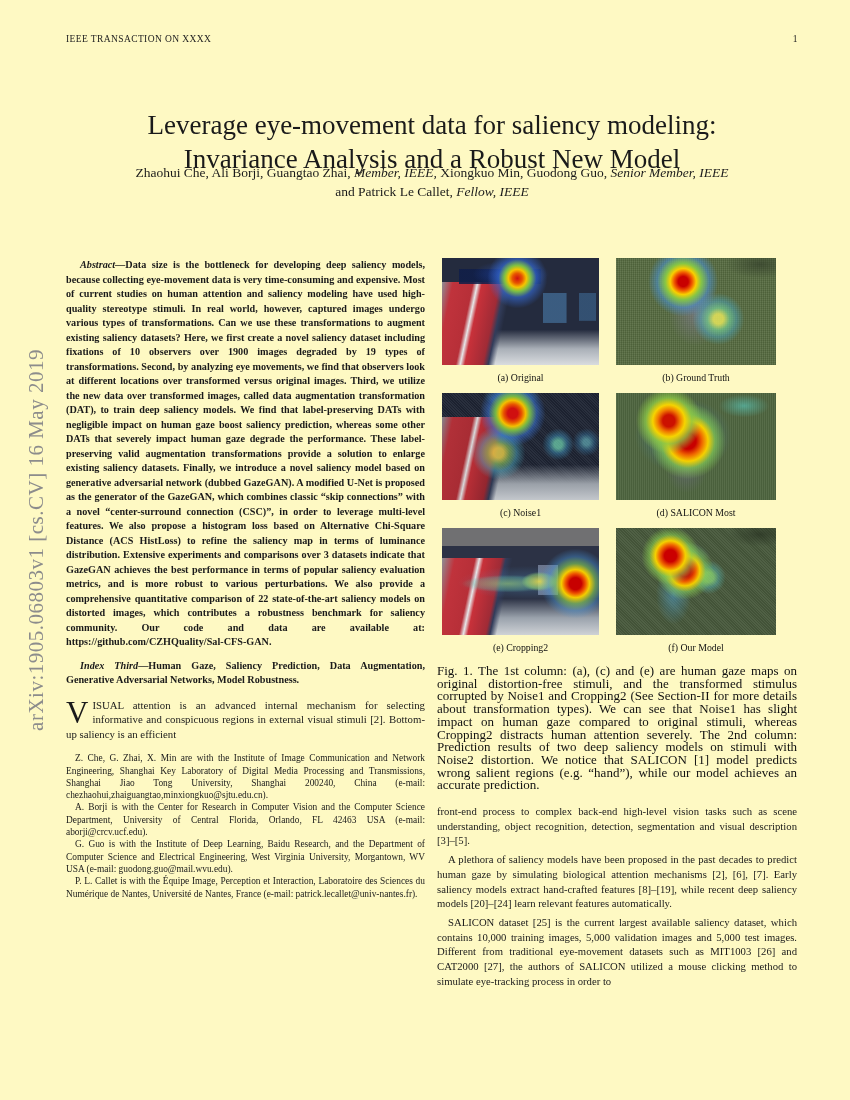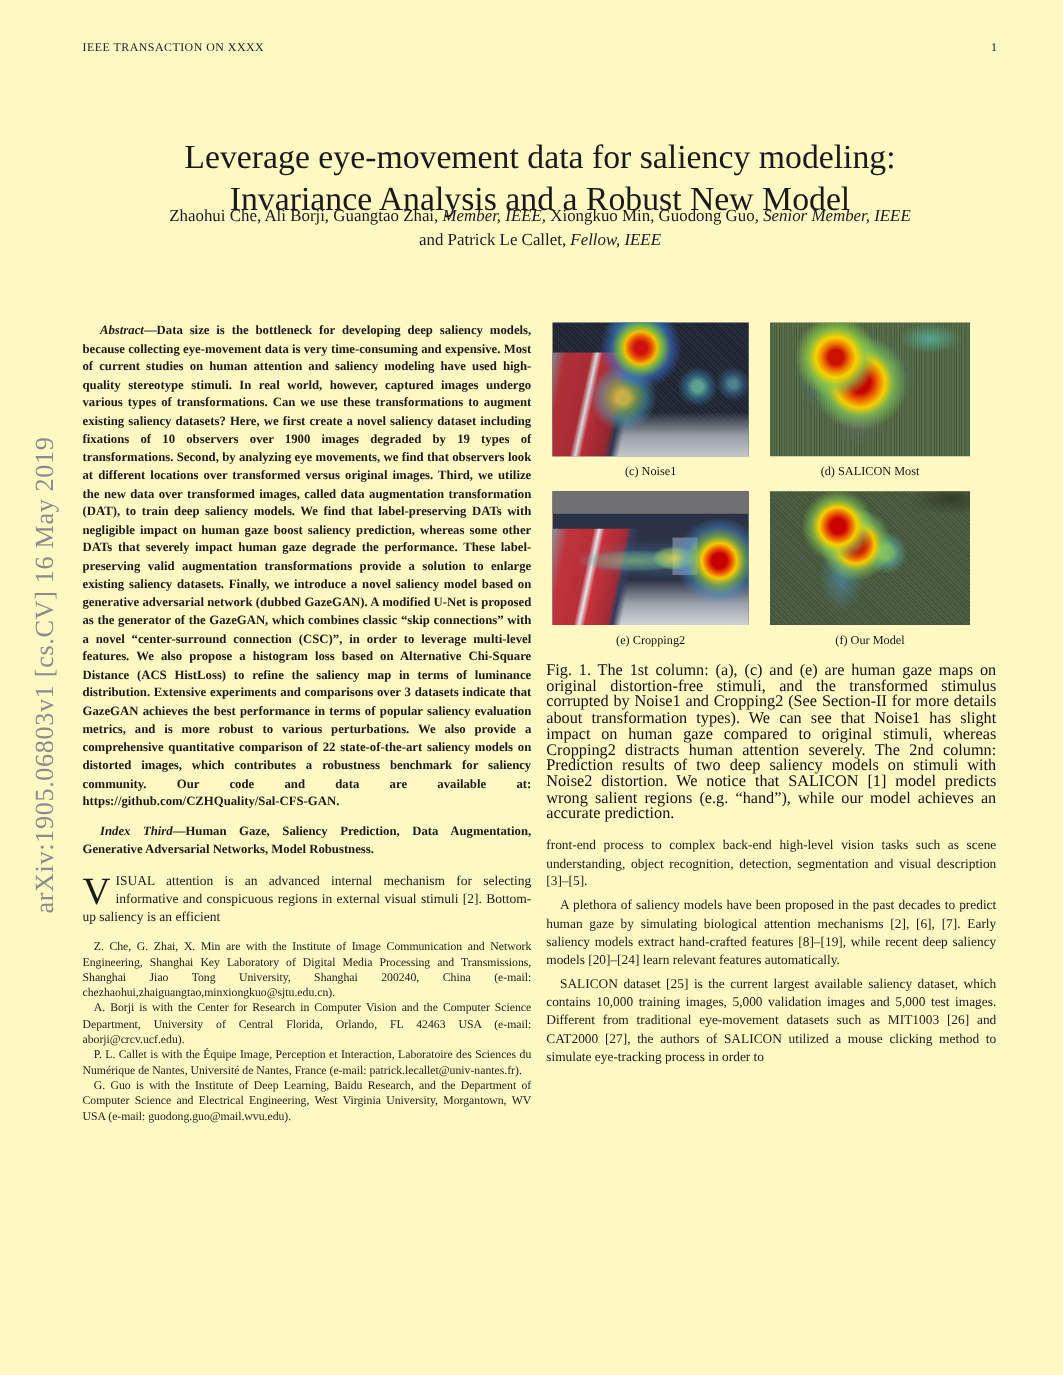--- a/index.html
+++ b/index.html
@@ -177,28 +177,38 @@
     <p class="abstract jtext"><i>Abstract</i><span>—Data size is the bottleneck for developing deep saliency models, because collecting eye-movement data is very time-consuming and expensive. Most of current studies on human attention and saliency modeling have used high-quality stereotype stimuli. In real world, however, captured images undergo various types of transformations. Can we use these transformations to augment existing saliency datasets? Here, we first create a novel saliency dataset including fixations of 10 observers over 1900 images degraded by 19 types of transformations. Second, by analyzing eye movements, we find that observers look at different locations over transformed versus original images. Third, we utilize the new data over transformed images, called data augmentation transformation (DAT), to train deep saliency models. We find that label-preserving DATs with negligible impact on human gaze boost saliency prediction, whereas some other DATs that severely impact human gaze degrade the performance. These label-preserving valid augmentation transformations provide a solution to enlarge existing saliency datasets. Finally, we introduce a novel saliency model based on generative adversarial network (dubbed GazeGAN). A modified U-Net is proposed as the generator of the GazeGAN, which combines classic “skip connections” with a novel “center-surround connection (CSC)”, in order to leverage multi-level features. We also propose a histogram loss based on Alternative Chi-Square Distance (ACS HistLoss) to refine the saliency map in terms of luminance distribution. Extensive experiments and comparisons over 3 datasets indicate that GazeGAN achieves the best performance in terms of popular saliency evaluation metrics, and is more robust to various perturbations. We also provide a comprehensive quantitative comparison of 22 state-of-the-art saliency models on distorted images, which contributes a robustness benchmark for saliency community. Our code and data are available at: https://github.com/CZHQuality/Sal-CFS-GAN.</span></p>
 
     <p class="indexterms jtext"><i>Index Third</i><span>—Human Gaze, Saliency Prediction, Data Augmentation, Generative Adversarial Networks, Model Robustness.</span></p>
 
 
     <p class="bodytext jtext"><span class="dropcap">V</span><span>ISUAL attention is an advanced internal mechanism for selecting informative and conspicuous regions in external visual stimuli [2]. Bottom-up saliency is an efficient</span></p>
 
     <div class="footnotes jtext">
       <p>Z. Che, G. Zhai, X. Min are with the Institute of Image Communication and Network Engineering, Shanghai Key Laboratory of Digital Media Processing and Transmissions, Shanghai Jiao Tong University, Shanghai 200240, China (e-mail: chezhaohui,zhaiguangtao,minxiongkuo@sjtu.edu.cn).</p>
       <p>A. Borji is with the Center for Research in Computer Vision and the Computer Science Department, University of Central Florida, Orlando, FL 42463 USA (e-mail: aborji@crcv.ucf.edu).</p>
+      <p>G. Guo is with the Institute of Deep Learning, Baidu Research, and the Department of Computer Science and Electrical Engineering, West Virginia University, Morgantown, WV USA (e-mail: guodong.guo@mail.wvu.edu).</p>
       <p>P. L. Callet is with the Équipe Image, Perception et Interaction, Laboratoire des Sciences du Numérique de Nantes, Université de Nantes, France (e-mail: patrick.lecallet@univ-nantes.fr).</p>
-      <p>G. Guo is with the Institute of Deep Learning, Baidu Research, and the Department of Computer Science and Electrical Engineering, West Virginia University, Morgantown, WV USA (e-mail: guodong.guo@mail.wvu.edu).</p>
     </div>
   </div>
 
   <div class="col col-right">
 
     <div class="figgrid">
+      <div class="figrow">
+        <div class="figcell-l">
+          <div class="fig fig-a"></div>
+          <div class="figcap">(a) Original</div>
+        </div>
+        <div class="figcell-r">
+          <div class="fig fig-b"></div>
+          <div class="figcap">(b) Ground Truth</div>
+        </div>
+      </div>
       <div class="figrow">
         <div class="figcell-l">
           <div class="fig fig-c"></div>
           <div class="figcap">(c) Noise1</div>
         </div>
         <div class="figcell-r">
           <div class="fig fig-d"></div>
           <div class="figcap">(d) SALICON Most</div>
         </div>
       </div>

